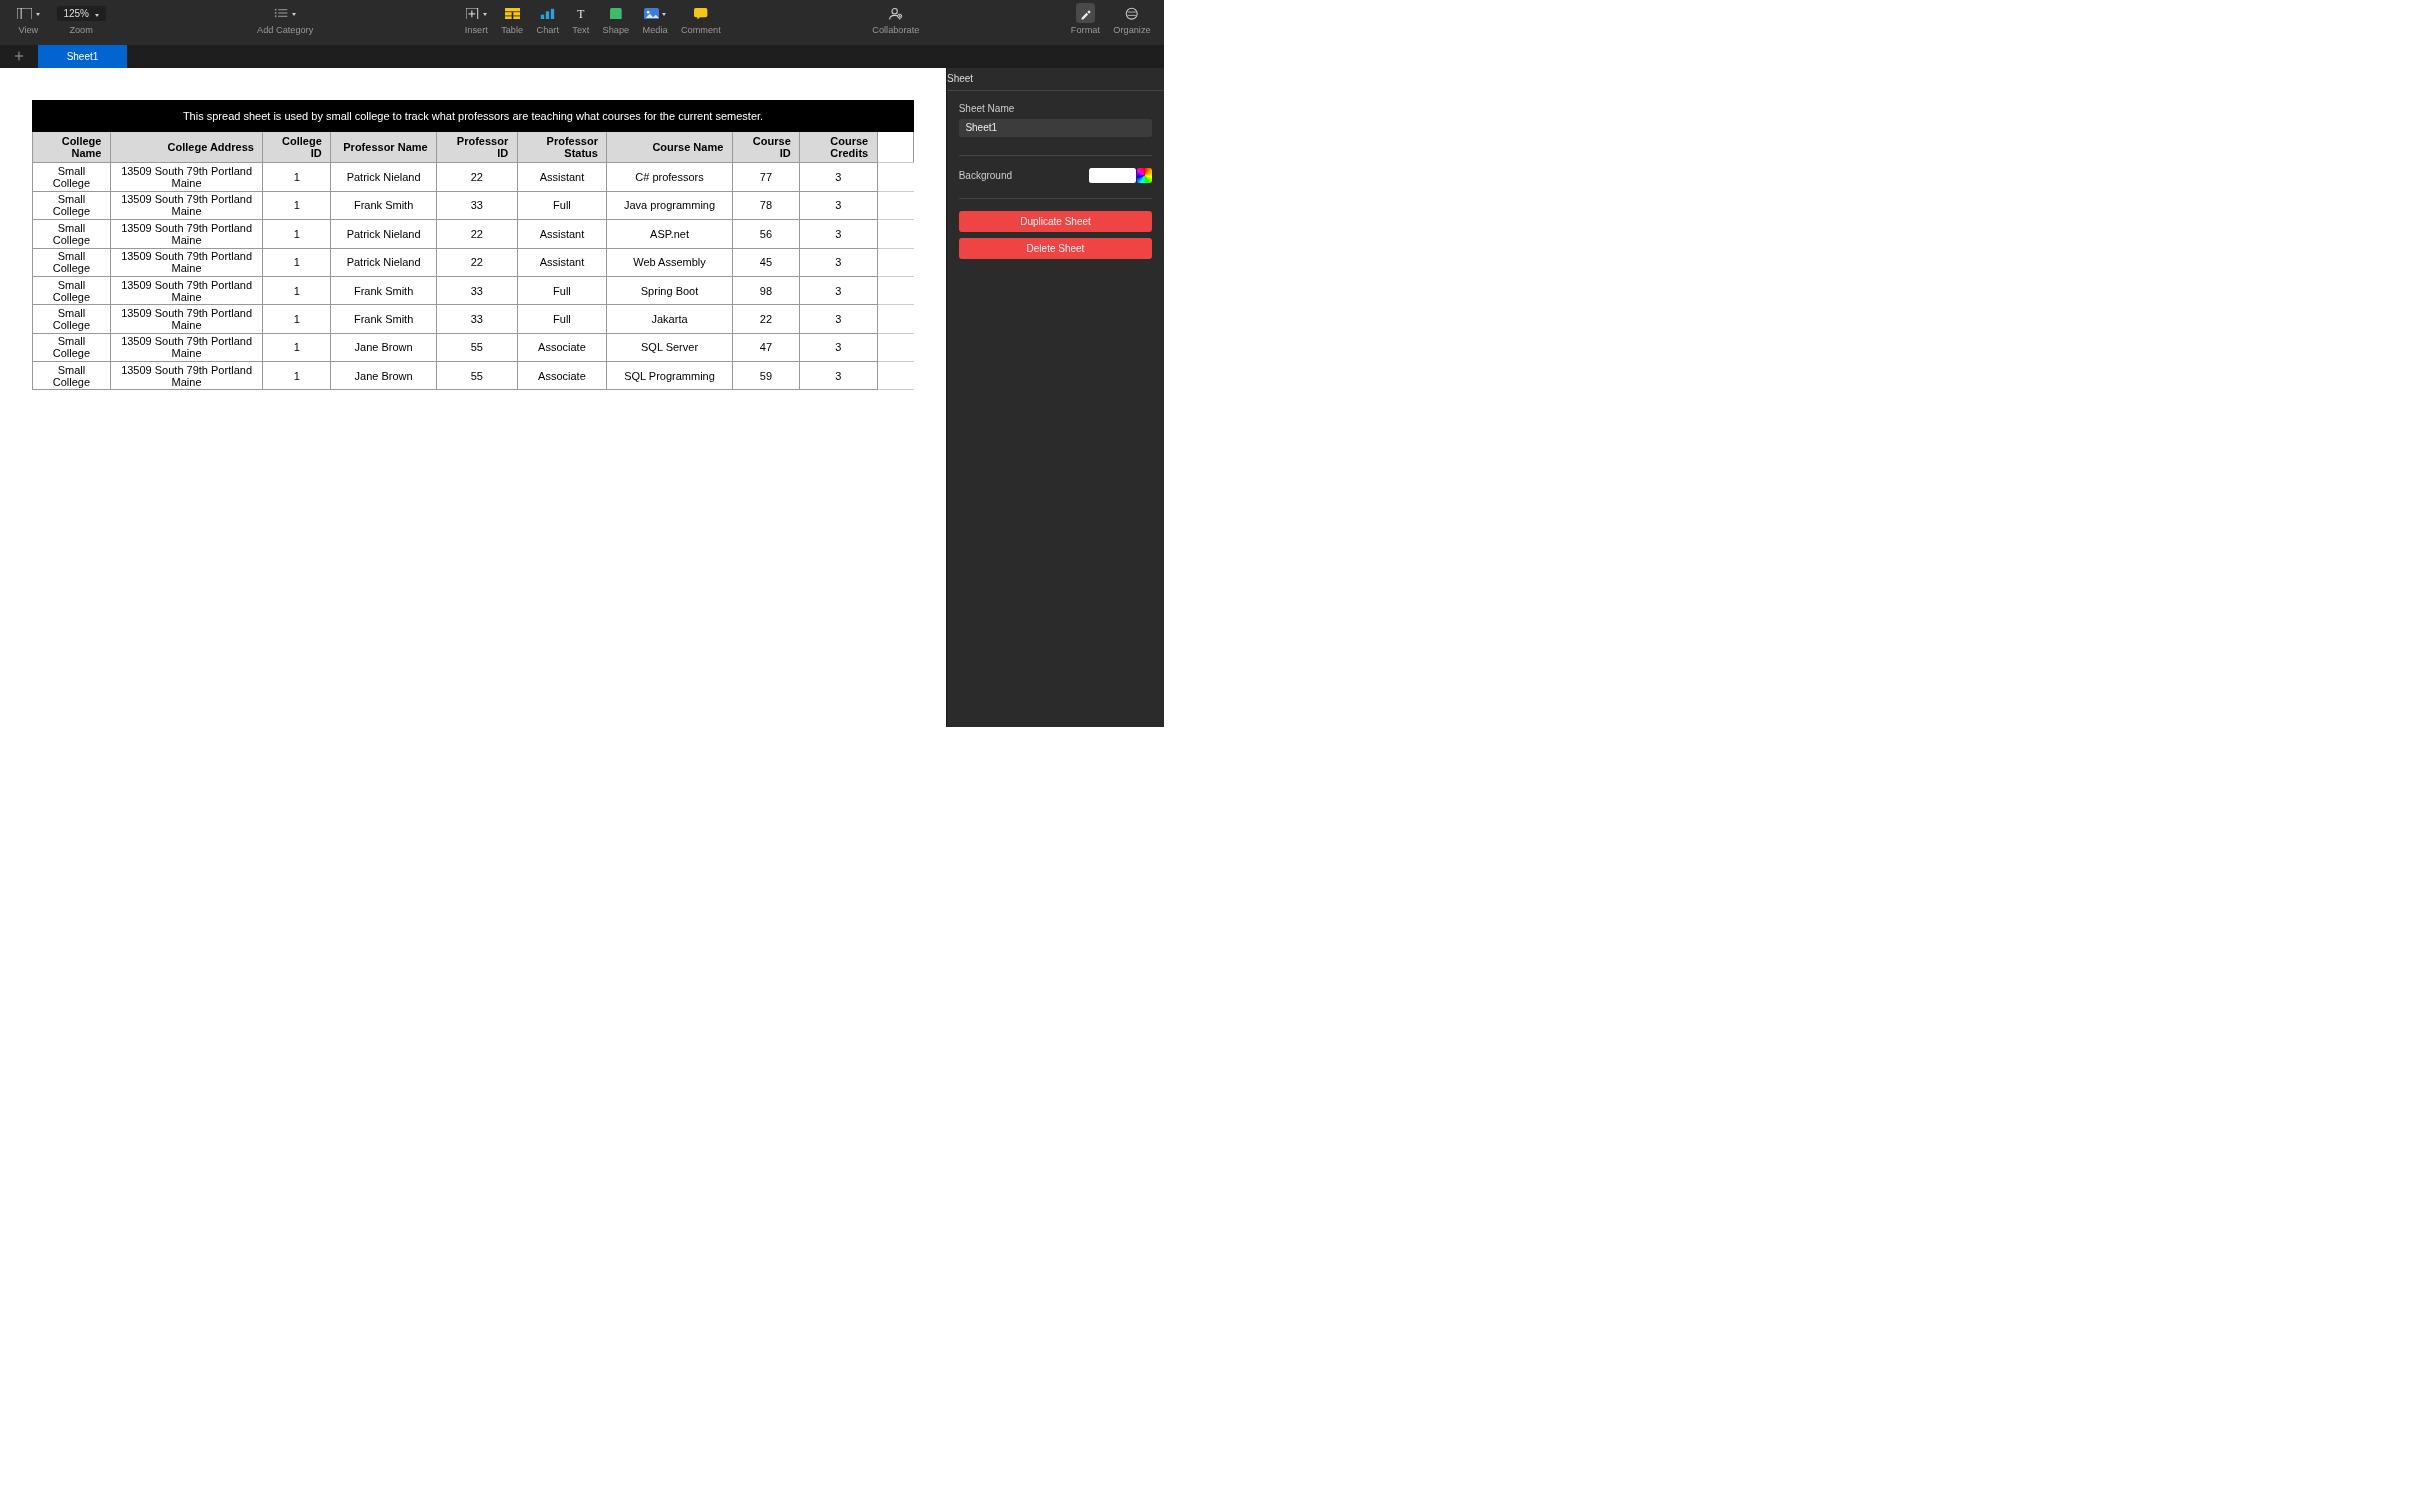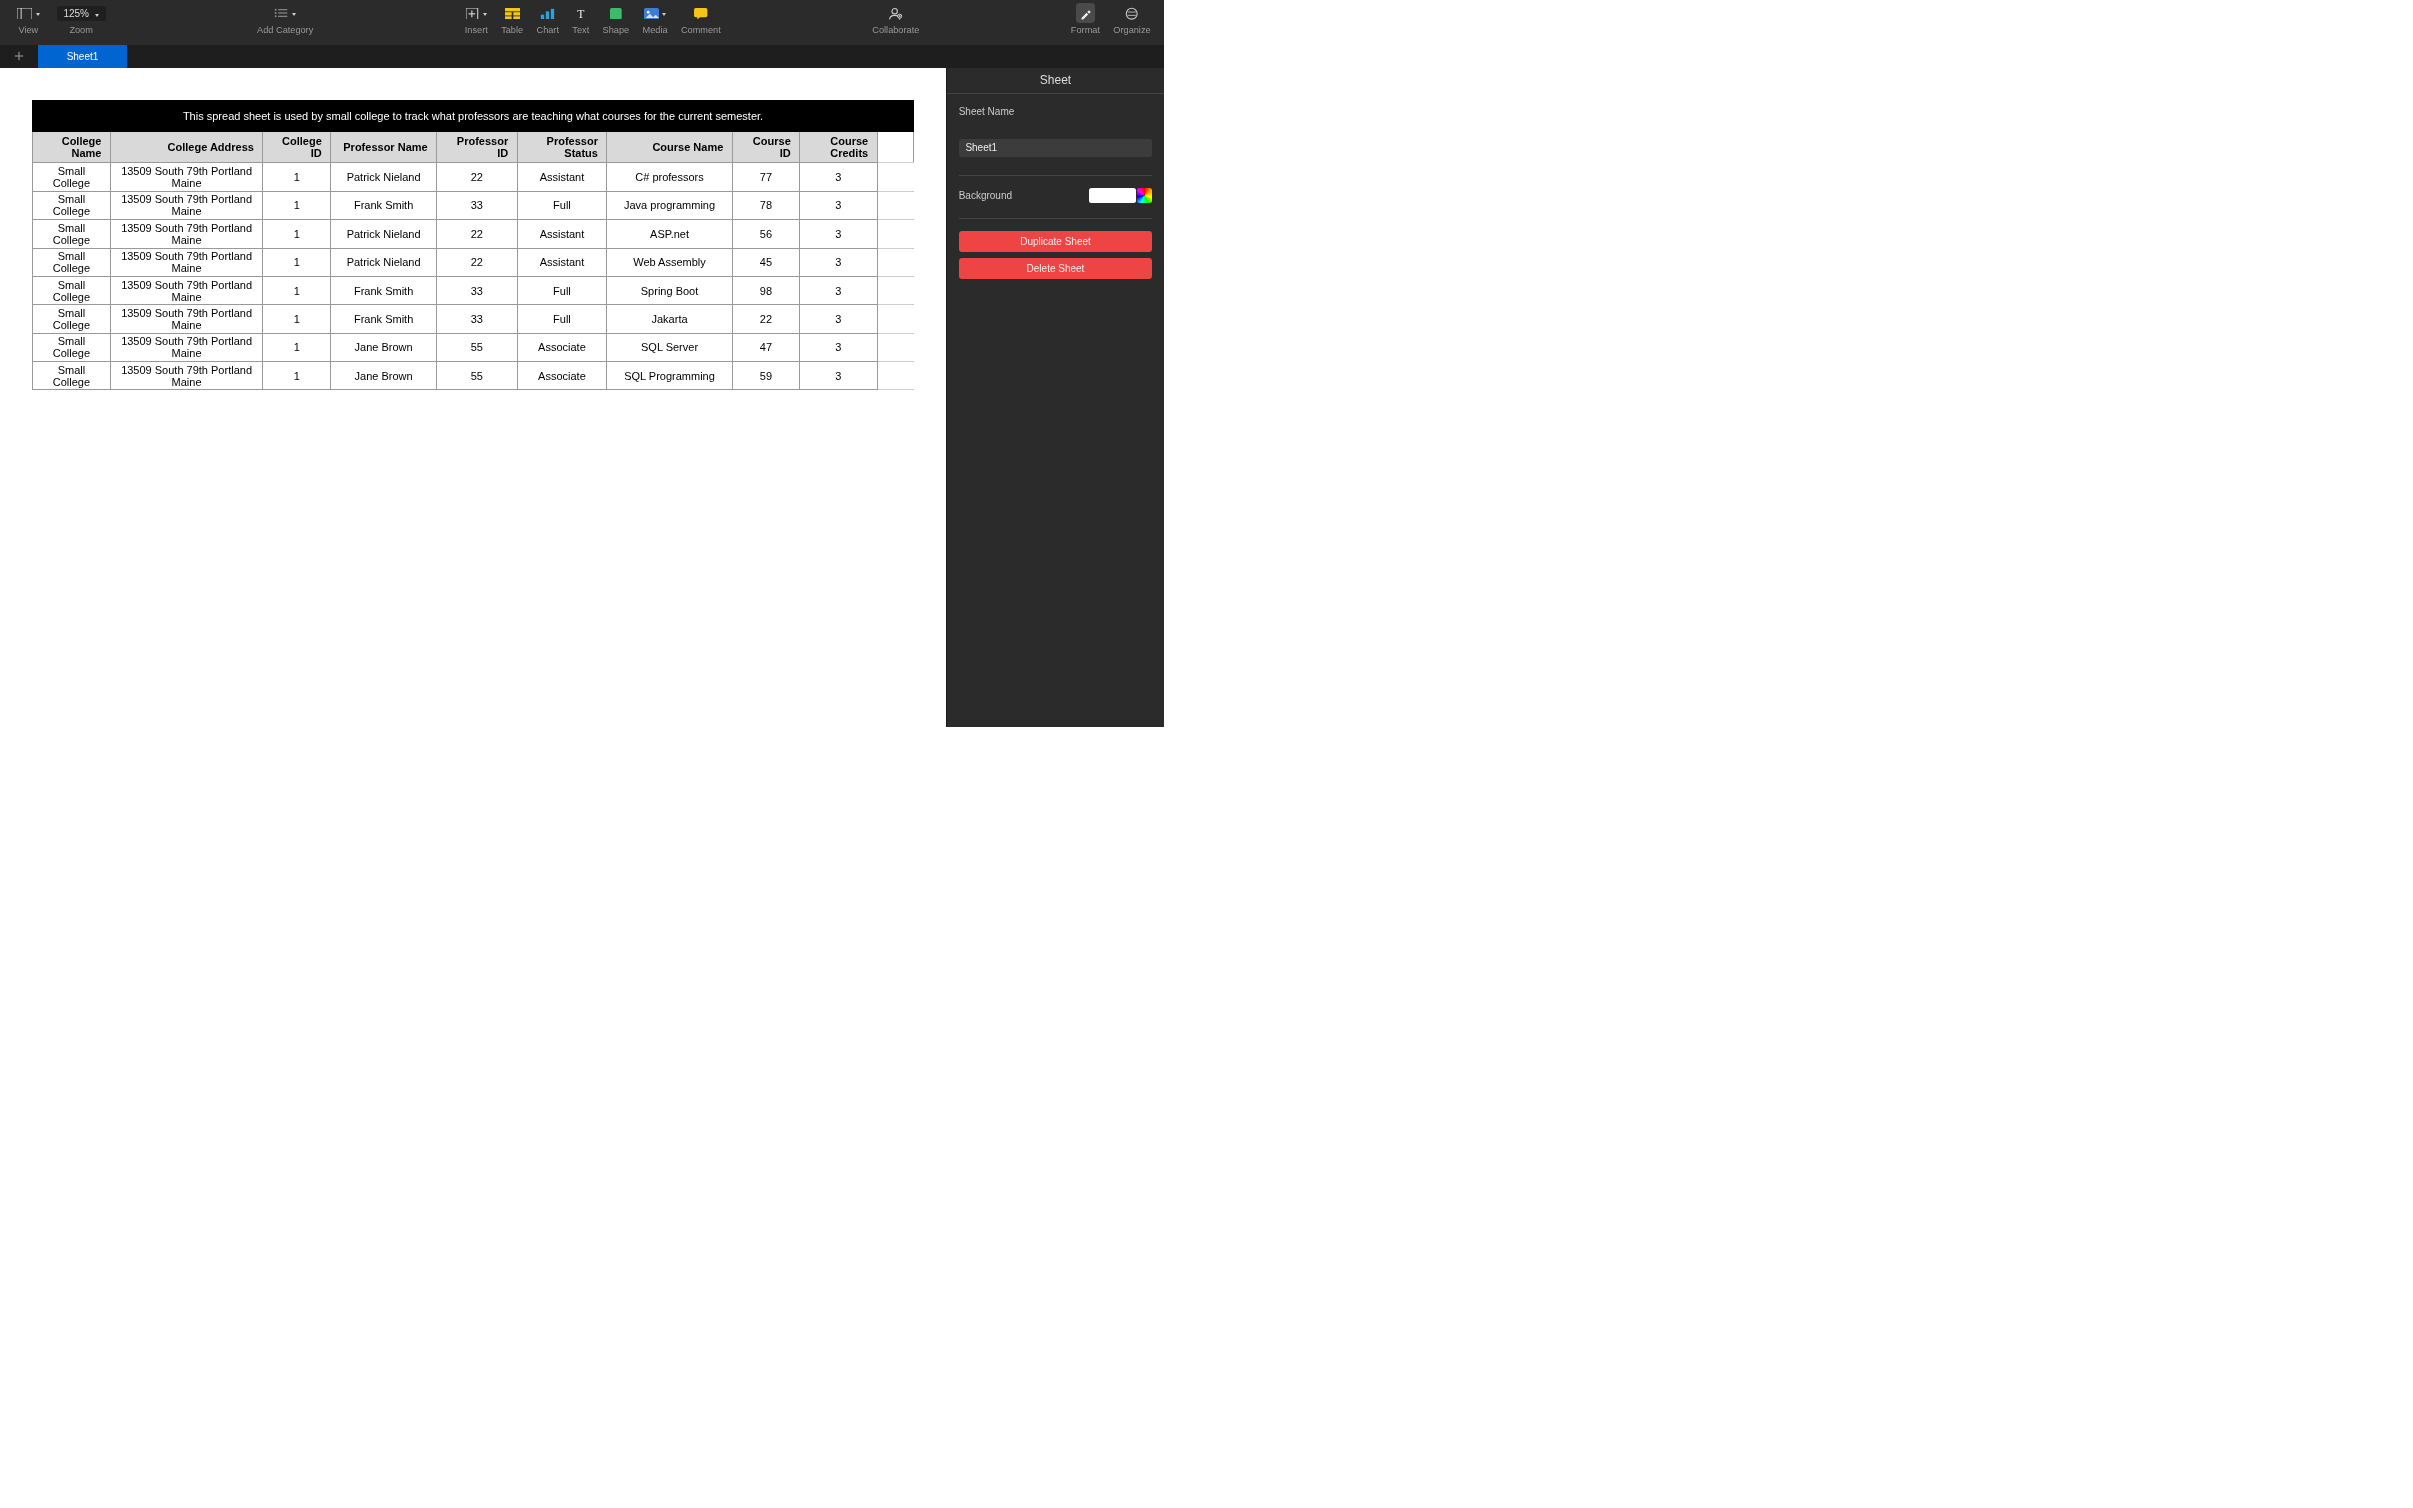--- a/index.html
+++ b/index.html
@@ -133,28 +133,27 @@
     
     
     .inspector {
       width: 218px;
       background: #2b2b2b;
       color: #ccc;
       font-size: 10px;
       border-left: 0.8px solid #1a1a1a;
     }
     .inspector-tab {
-      text-align: center;
       padding: 5.9px 0;
       color: #ddd;
       border-bottom: 0.8px solid #444;
-      font-size: 12px;
+      font-size: 10px;
     }
     .inspector-body { padding: 11.7px; }
-    .inspector-label { font-size: 10px; color: #ccc; margin-bottom: 22px; }
+    .inspector-label { font-size: 10px; color: #ccc; margin-bottom: 5px; }
     .inspector-input {
       width: 100%;
       background: #3c3c3c;
       border: none;
       border-radius: 2.5px;
       color: #eee;
       padding: 3.4px 6.7px;
       font-size: 10px;
       margin-bottom: 15px;
     }

